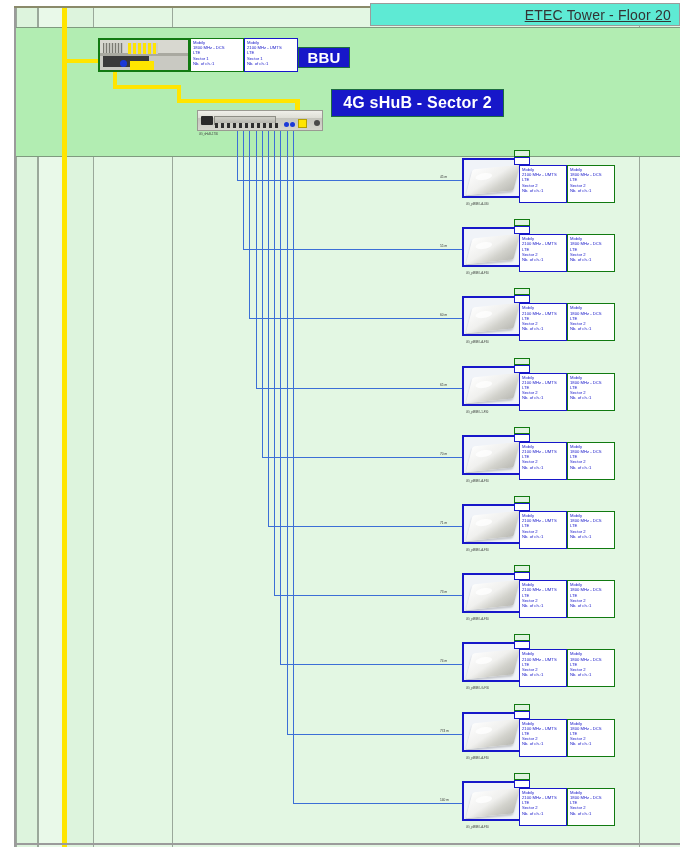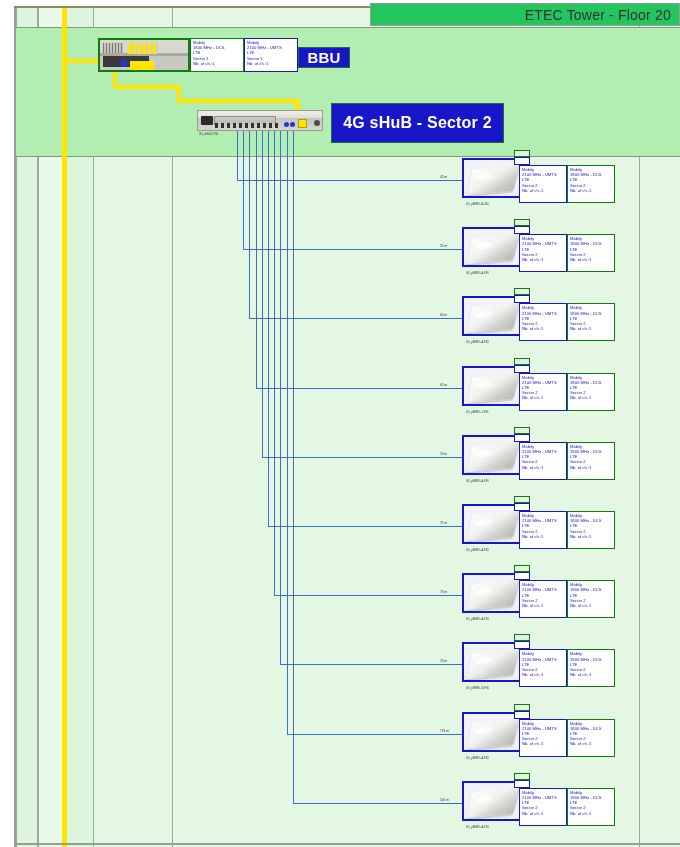--- a/index.html
+++ b/index.html
@@ -74,30 +74,31 @@
     box-sizing: border-box;
   }
 
   
   .title-bar {
     position: absolute;
     left: 370px;
     top: 3px;
     width: 310px;
     height: 23px;
-    background: #22c55e;
+    background: #5eead4;
     border: 1px solid #9b9b9b;
     box-sizing: border-box;
     display: flex;
     align-items: center;
     justify-content: flex-end;
     padding-right: 8px;
     font-size: 14px;
     color: #333333;
     letter-spacing: 0.2px;
+    text-decoration: underline;
   }
 
   .room-banner {
     position: absolute;
     left: 480px;
     top: 29px;
     width: 200px;
     height: 25px;
     background: #2e9b5f;
     border: 1px solid #1d6b41;
@@ -248,21 +249,21 @@
     border: 1px solid #1d6b41;
     box-sizing: border-box;
     display: flex;
     align-items: center;
     justify-content: center;
     color: #ffffff;
     font-weight: bold;
     letter-spacing: 0.2px;
   }
   .banner-bbu  { left: 298px; top: 47px;  width: 52px; height: 21px; font-size: 15px; }
-  .banner-hub  { left: 331px; top: 103px; width: 173px; height: 40px; font-size: 16px; }
+  .banner-hub  { left: 331px; top: 89px; width: 173px; height: 28px; font-size: 16px; }
 
   
   .label-pair {
     position: absolute;
     display: flex;
   }
   .freq-box {
     box-sizing: border-box;
     padding: 1px 2px;
     font-size: 4.2px;

